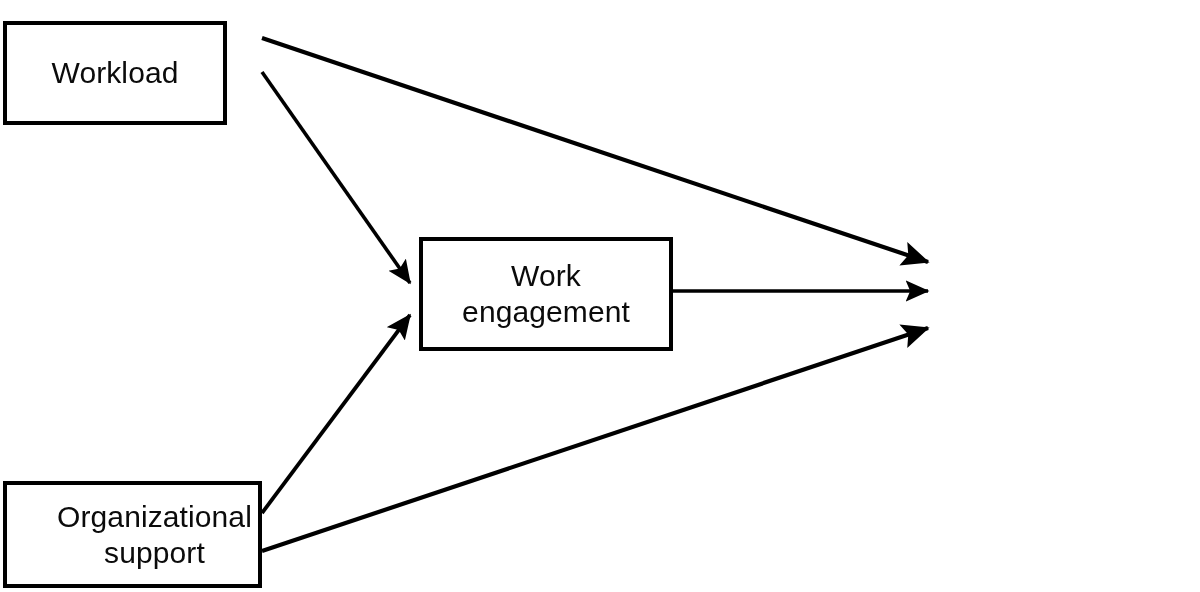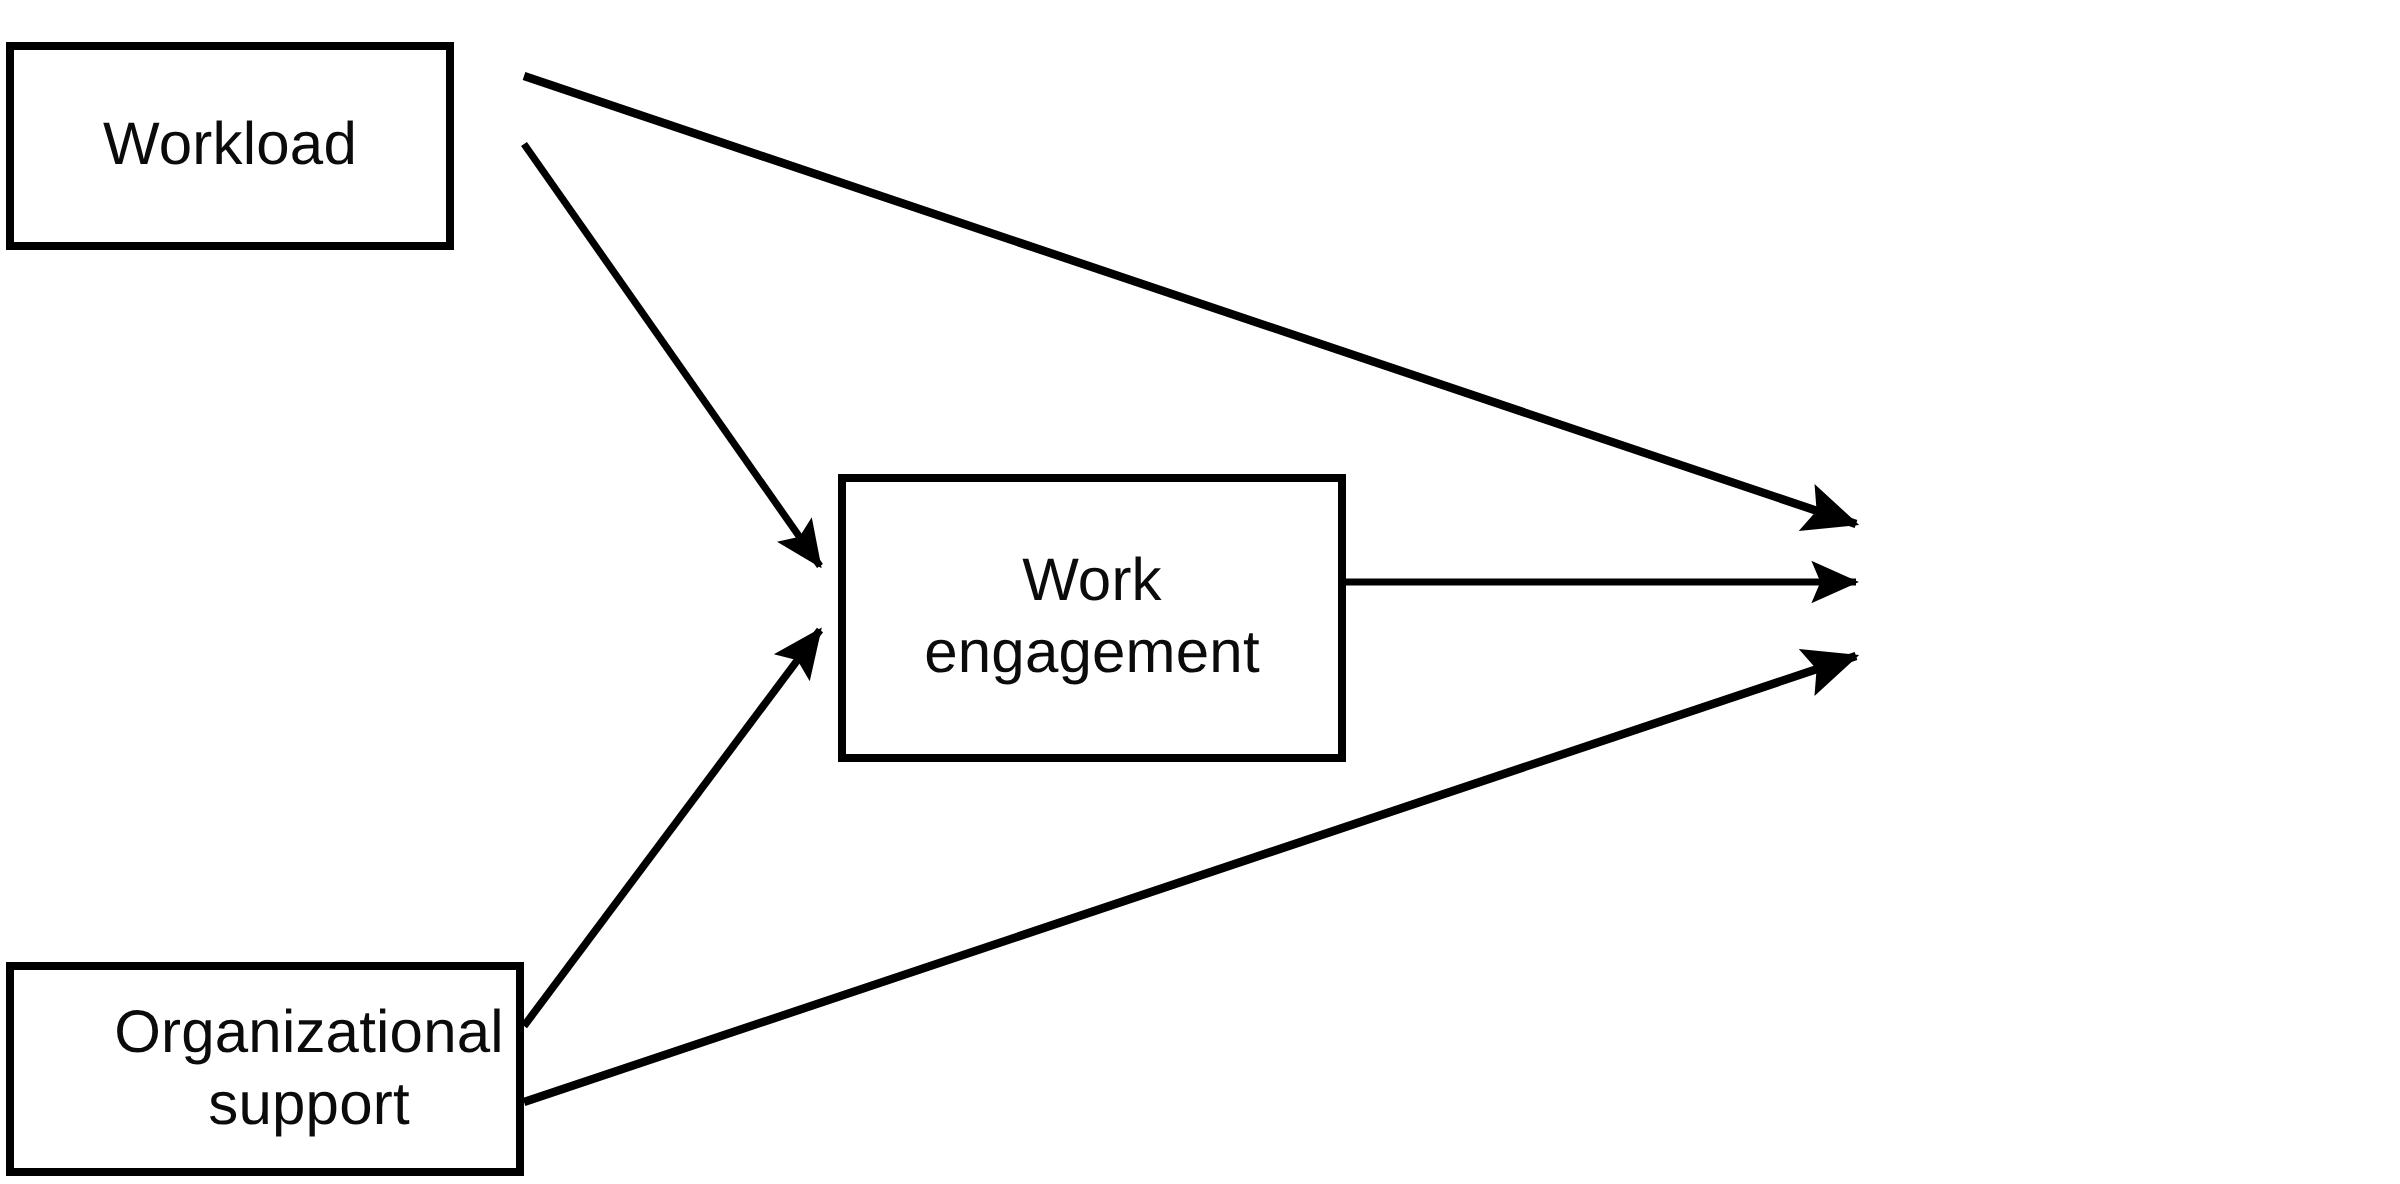--- a/index.html
+++ b/index.html
@@ -43,21 +43,21 @@
     line-height: 36px;
     color: #0b0b0b;
     text-align: center;
     letter-spacing: 0.1px;
     white-space: pre-line;
     padding: 0 6px;
   }
   
   #node-workload        { left: 3px;   top: 21px;   width: 224px; height: 104px; }
   #node-org-support     { left: 3px;   top: 481px; width: 259px; height: 107px; padding-left: 44px; }
-  #node-work-engagement { left: 419px; top: 237px; width: 254px; height: 144px; }
+  #node-work-engagement { left: 419px; top: 237px; width: 254px; height: 114px; }
   #node-wellbeing       { left: 938px; top: 238px; width: 257px; height: 113px; }
 </style>
 </head>
 <body>
 
 <div id="diagram-canvas">
 
   <svg id="diagram-svg" viewBox="0 0 1200 592" xmlns="http://www.w3.org/2000/svg">
     <defs>
       <marker id="arrowhead" markerWidth="7" markerHeight="7" refX="6.2" refY="3.1" orient="auto" markerUnits="strokeWidth">

